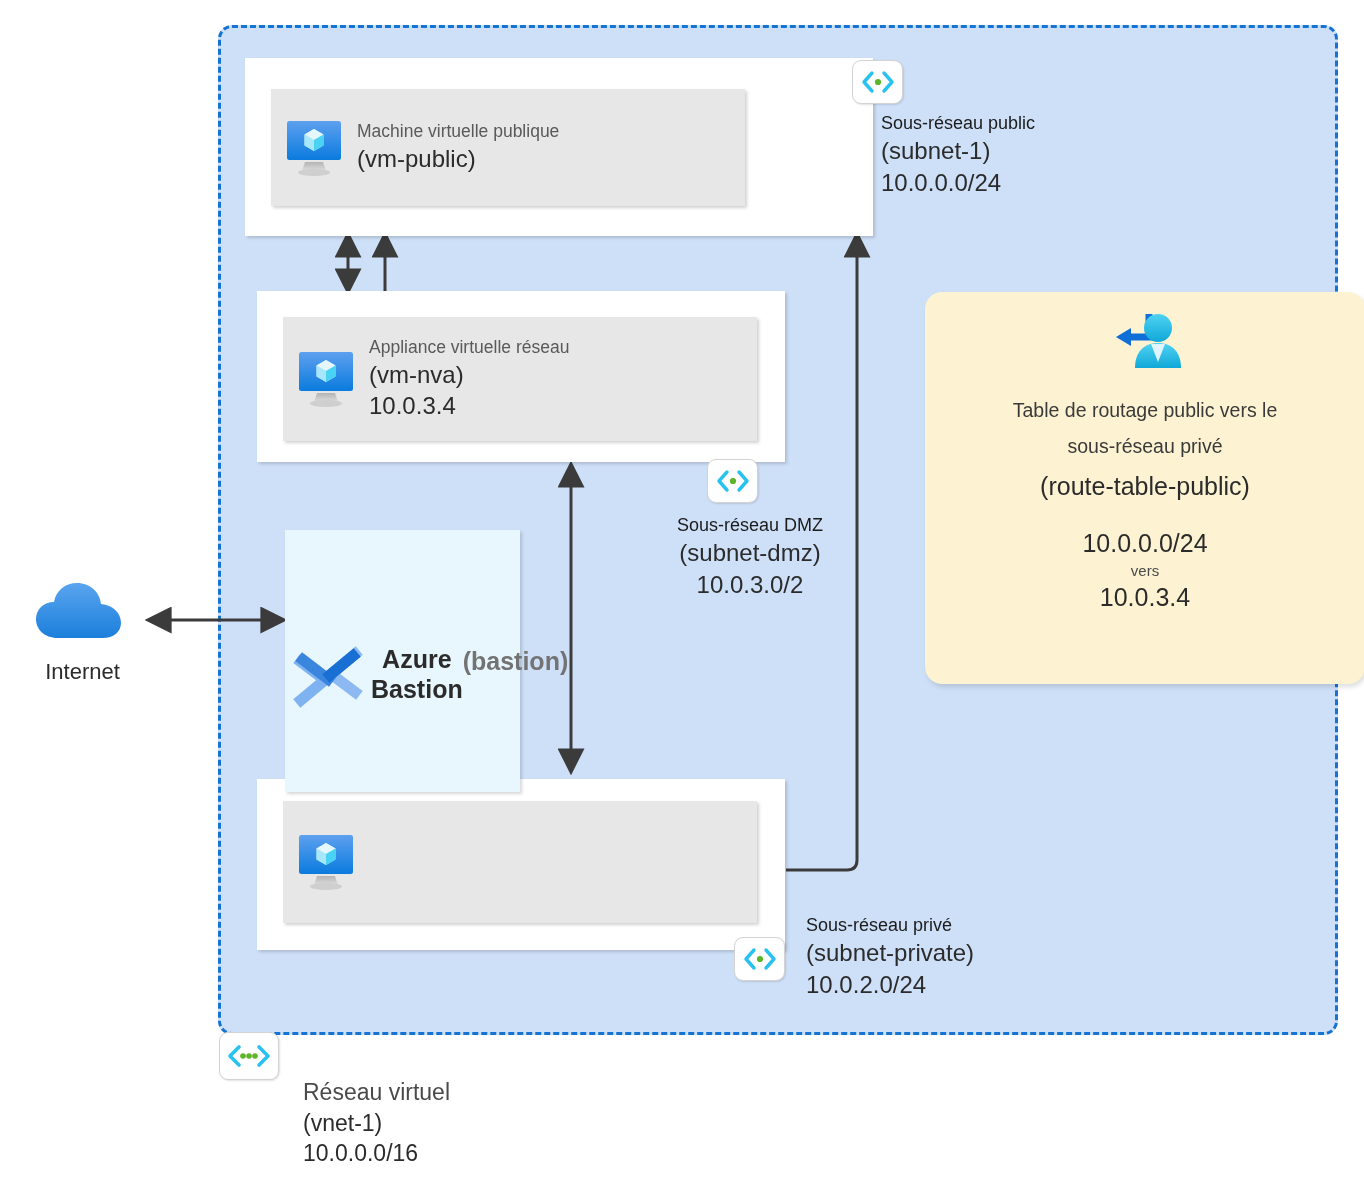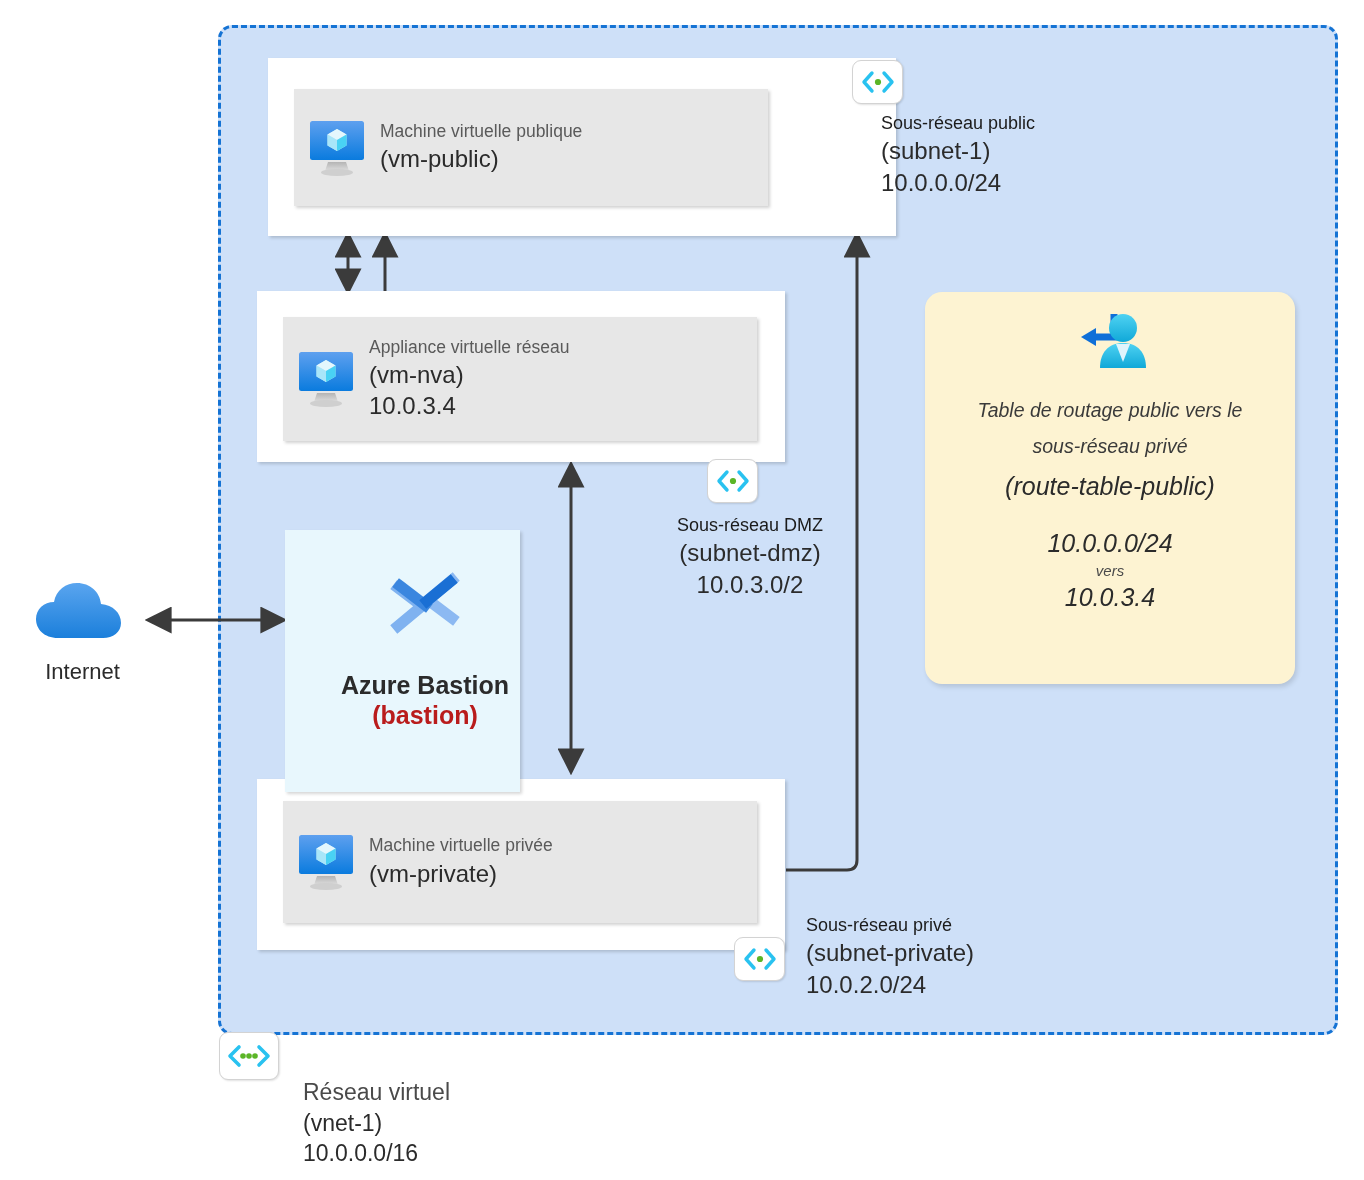--- a/index.html
+++ b/index.html
@@ -77,38 +77,37 @@
 
   
   #bastion-panel {
     left: 285px;
     top: 530px;
     width: 235px;
     height: 262px;
     background: #e8f7fd;
     box-shadow: 2px 2px 3px rgba(0,0,0,0.16);
     display: flex;
-    flex-direction: column;
+    flex-direction: row;
     align-items: center;
     box-sizing: border-box;
-    padding-left: 45px;
   }
   #bastion-logo { margin-top: 28px; }
   .bastion-title {
     font-weight: bold;
     font-size: 25px;
     color: #2b2b2b;
     text-align: center;
     line-height: 1.2;
     margin-top: 26px;
   }
   .bastion-sub {
     font-weight: bold;
     font-size: 25px;
-    color: #b91c1c;
+    color: #737373;
     text-align: center;
     line-height: 1.2;
   }
 
   
   .subnet-label {
     line-height: 1.30;
   }
   .sl-title {
     font-size: 18px;
@@ -135,30 +134,29 @@
     box-sizing: border-box;
     display: flex;
     align-items: center;
     justify-content: center;
   }
 
   
   #route-table-card {
     left: 925px;
     top: 292px;
-    width: 370px;
+    width: 440px;
     height: 392px;
     background: #fdf3d2;
     border-radius: 17px;
     box-shadow: 2px 3px 5px rgba(0,0,0,0.13);
     box-sizing: border-box;
     display: flex;
     flex-direction: column;
     align-items: center;
-    font-style: italic;
   }
   .rt-desc {
     font-size: 19.5px;
     color: #3a3a3a;
     text-align: center;
     line-height: 1.85;
     margin-top: 16px;
     width: 320px;
   }
   .rt-name {
@@ -239,21 +237,21 @@
 
     <line x1="348" y1="236" x2="348" y2="290" stroke="#3b3b3b" stroke-width="3" marker-start="url(#arrowStart)" marker-end="url(#arrowEnd)"></line>
 
     <line x1="385" y1="292" x2="385" y2="236" stroke="#3b3b3b" stroke-width="3" marker-end="url(#arrowEnd)"></line>
 
     <line x1="571" y1="466" x2="571" y2="770" stroke="#3b3b3b" stroke-width="3" marker-start="url(#arrowStart)" marker-end="url(#arrowEnd)"></line>
 
     <path d="M 786,870 L 847,870 Q 857,870 857,860 L 857,236" fill="none" stroke="#3b3b3b" stroke-width="3" marker-end="url(#arrowEnd)"></path>
   </svg>
 
-  <div class="abs subnet-box" style="left:268px;top:58px;width:628px;height:178px;">
+  <div class="abs subnet-box" style="left:245px;top:58px;width:628px;height:178px;">
     <div class="abs vm-card" style="left:26px;top:31px;width:474px;height:117px;">
       <div class="vm-icon-wrap">
         <svg width="62" height="62" viewBox="0 0 62 62">
           <defs>
             <linearGradient id="vmScreenA" x1="0" y1="0" x2="0" y2="1">
               <stop offset="0" stop-color="#5ea0ef"></stop>
                 <stop offset="1" stop-color="#0a7bde"></stop>
             </linearGradient>
             <linearGradient id="vmStandA" x1="0" y1="0" x2="0" y2="1">
               <stop offset="0" stop-color="#b4b4b4"></stop>
@@ -352,24 +350,20 @@
         <path d="M22 45 h18 l3 9 h-24 z" fill="url(#vmStandA)"></path>
         <ellipse cx="31" cy="55.5" rx="16" ry="3.4" fill="#cfcfcf"></ellipse>
         <g transform="translate(31 23)">
           <path d="M0,-11 L9.5,-5.5 L9.5,5.5 L0,11 L-9.5,5.5 L-9.5,-5.5 Z" fill="#bfeaf8"></path>
           <path d="M0,-11 L9.5,-5.5 L0,0 L-9.5,-5.5 Z" fill="#e4f7fd"></path>
           <path d="M0,0 L9.5,-5.5 L9.5,5.5 L0,11 Z" fill="#49d2f4"></path>
           <path d="M0,0 L-9.5,-5.5 L-9.5,5.5 L0,11 Z" fill="#a8e6f9"></path>
         </g>
       </svg>
     </div>
-    <div class="vm-text">
-      <div class="vm-caption">Machine virtuelle privée</div>
-      <div class="vm-name">(vm-private)</div>
-    </div>
   </div>
 
   <div class="abs chip-icon" style="left:734px;top:937px;width:51px;height:44px;">
     <svg width="34" height="22" viewBox="0 0 34 22">
       <path d="M11 2 L3 11 L11 20" fill="none" stroke="#29c2f0" stroke-width="3.4" stroke-linecap="round" stroke-linejoin="round"></path>
       <path d="M23 2 L31 11 L23 20" fill="none" stroke="#29c2f0" stroke-width="3.4" stroke-linecap="round" stroke-linejoin="round"></path>
       <circle cx="17" cy="11" r="3.1" fill="#5bb526"></circle>
     </svg>
   </div>
 

